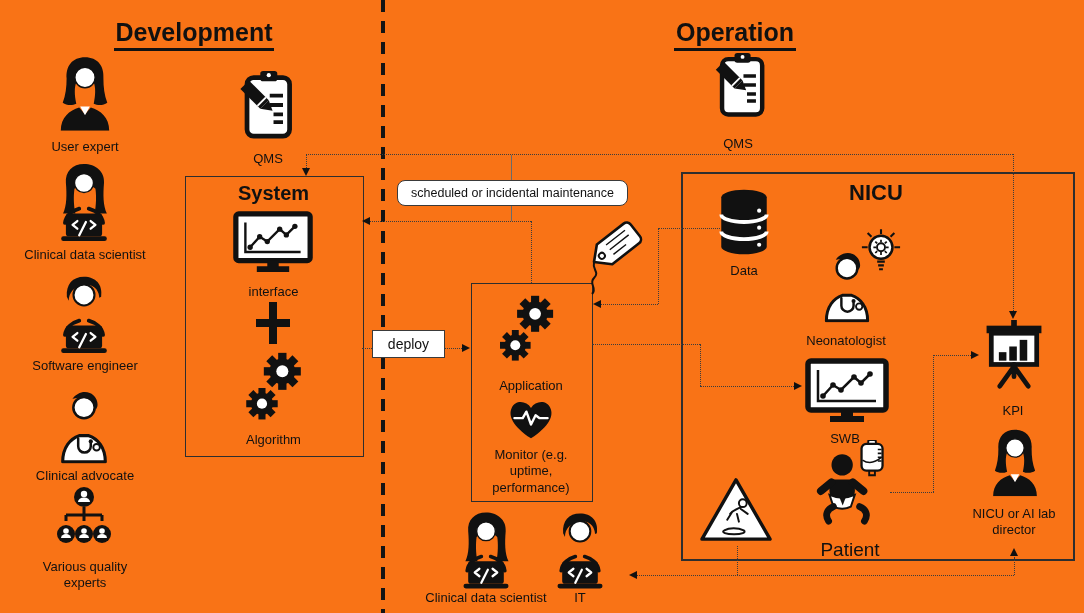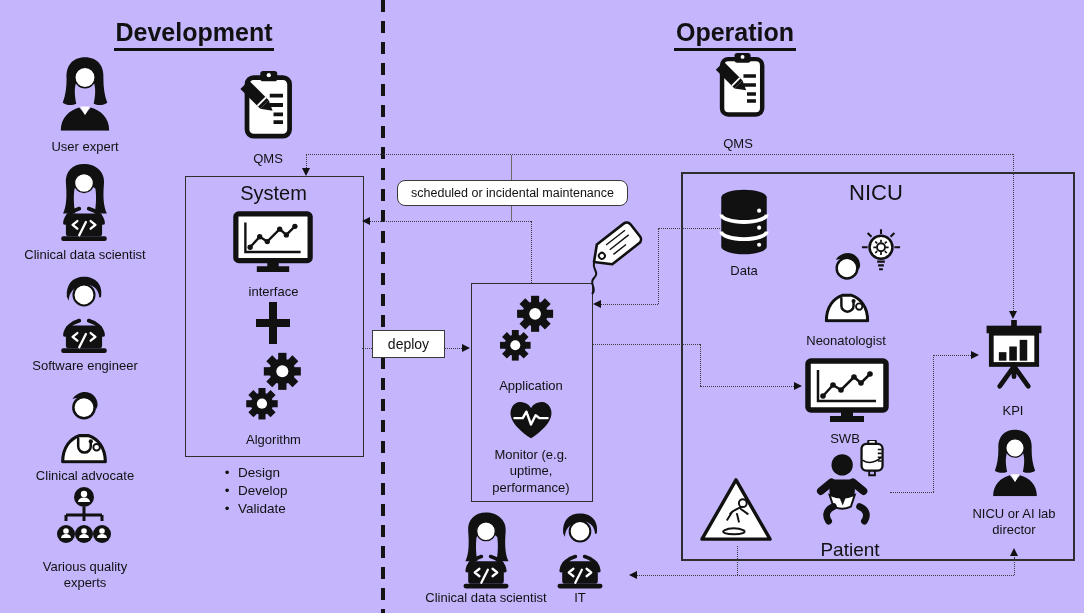--- a/index.html
+++ b/index.html
@@ -1,22 +1,22 @@
 <!DOCTYPE html>
 <html><head>
 <meta charset="utf-8">
 <style>
   html,body{margin:0;padding:0;background:#fff;}
-  .stage{position:relative;width:1084px;height:613px;background:#c4b5fd;overflow:hidden;
+  .stage{position:relative;width:1084px;height:613px;background:#f97316;overflow:hidden;
          font-family:"Liberation Sans",sans-serif;color:#111;}
   .lbl{position:absolute;font-size:13px;color:#111;text-align:center;line-height:1.25;}
   .nowrap{white-space:nowrap;}
   .h1{position:absolute;font-size:25px;font-weight:bold;text-align:center;}
   .h1 span{display:inline-block;border-bottom:3px solid #111;padding:0 2px 1px 2px;}
-  .boxtitle{position:absolute;font-weight:normal;text-align:center;}
+  .boxtitle{position:absolute;font-weight:bold;text-align:center;}
   .frame{position:absolute;border:1.5px solid #2e2e2e;background:transparent;z-index:2;}
   .wbox{position:absolute;border:1.3px solid #3a3a3a;background:#fff;z-index:3;
         display:flex;align-items:center;justify-content:center;font-size:12.5px;}
   .dot-h{position:absolute;height:0;border-top:1.5px dotted #3c3c3c;z-index:2;}
   .dot-v{position:absolute;width:0;border-left:1.5px dotted #3c3c3c;z-index:2;}
   .sol-v{position:absolute;width:0;border-left:1.2px solid #6a6a6a;z-index:2;}
   .ar{position:absolute;width:0;height:0;z-index:3;}
   .ar-r{border-top:4.5px solid transparent;border-bottom:4.5px solid transparent;border-left:8px solid #111;}
   .ar-l{border-top:4.5px solid transparent;border-bottom:4.5px solid transparent;border-right:8px solid #111;}
   .ar-d{border-left:4.5px solid transparent;border-right:4.5px solid transparent;border-top:8px solid #111;}
@@ -217,25 +217,20 @@
   <div class="boxtitle" style="left:185px;top:182px;width:177px;font-size:20px;z-index:2;">System</div>
   <svg class="icon" style="left:233px;top:211px;width:80px;height:63px;" viewBox="0 0 84 66">
       <use href="#sym-monitor"></use>
     </svg>
   <div class="lbl" style="left:185px;top:284px;width:177px;">interface</div>
   <div class="plus"></div>
   <svg class="icon" style="left:244px;top:351px;width:60px;height:74px;" viewBox="0 0 64 80">
       <use href="#sym-gears"></use>
     </svg>
   <div class="lbl" style="left:185px;top:432px;width:177px;">Algorithm</div>
-  <div class="bullets">
-    <div>Design</div>
-    <div>Develop</div>
-    <div>Validate</div>
-  </div>
 
   <div class="wbox nowrap" style="left:397px;top:180px;width:229px;height:24px;border-radius:8px;">
       <span>scheduled or incidental maintenance</span>
     </div>
   <div class="wbox nowrap" style="left:372px;top:317px;width:71px;height:26px;font-size:14px;margin-top:13px;">
       <span>deploy</span>
     </div>
 
   <div class="frame" style="left:471px;top:283px;width:120px;height:217px;"></div>
   <svg class="icon" style="left:498px;top:294px;width:58px;height:72px;" viewBox="0 0 64 80">

